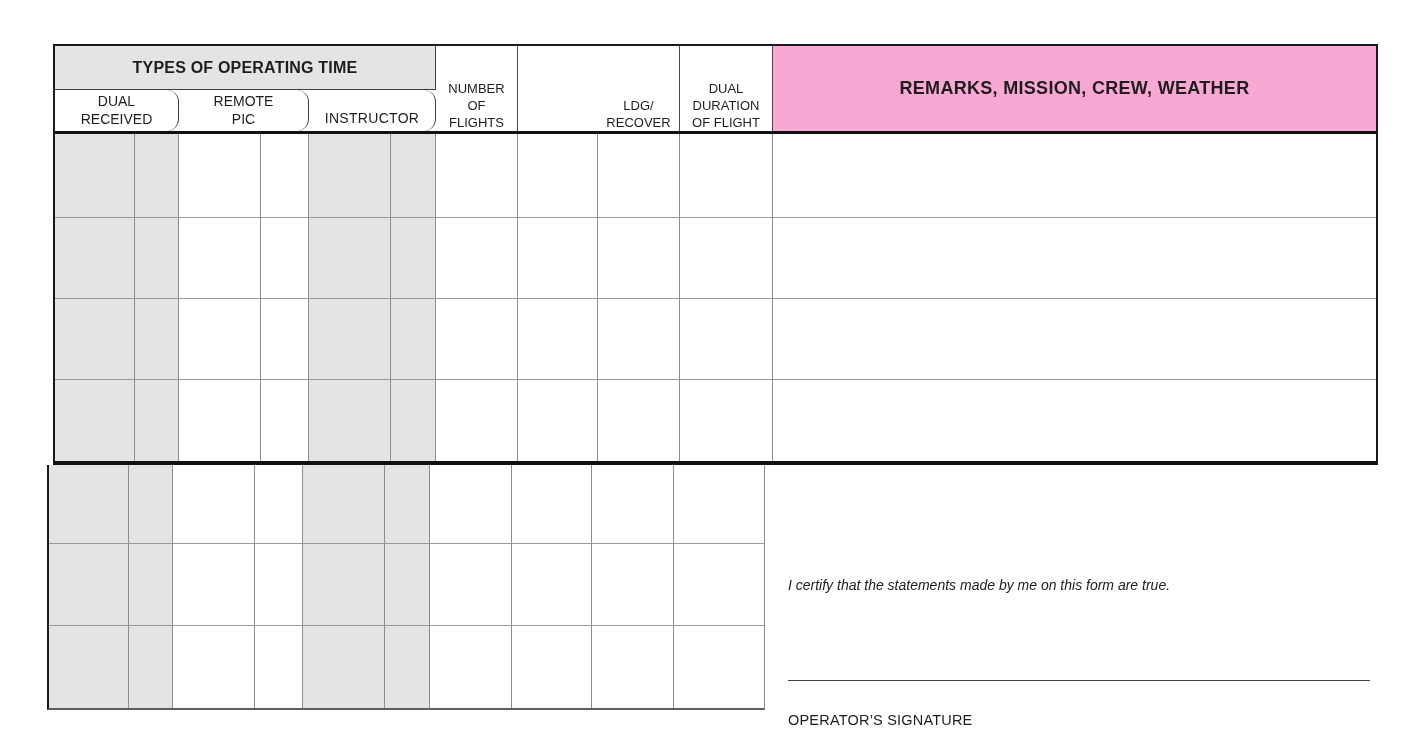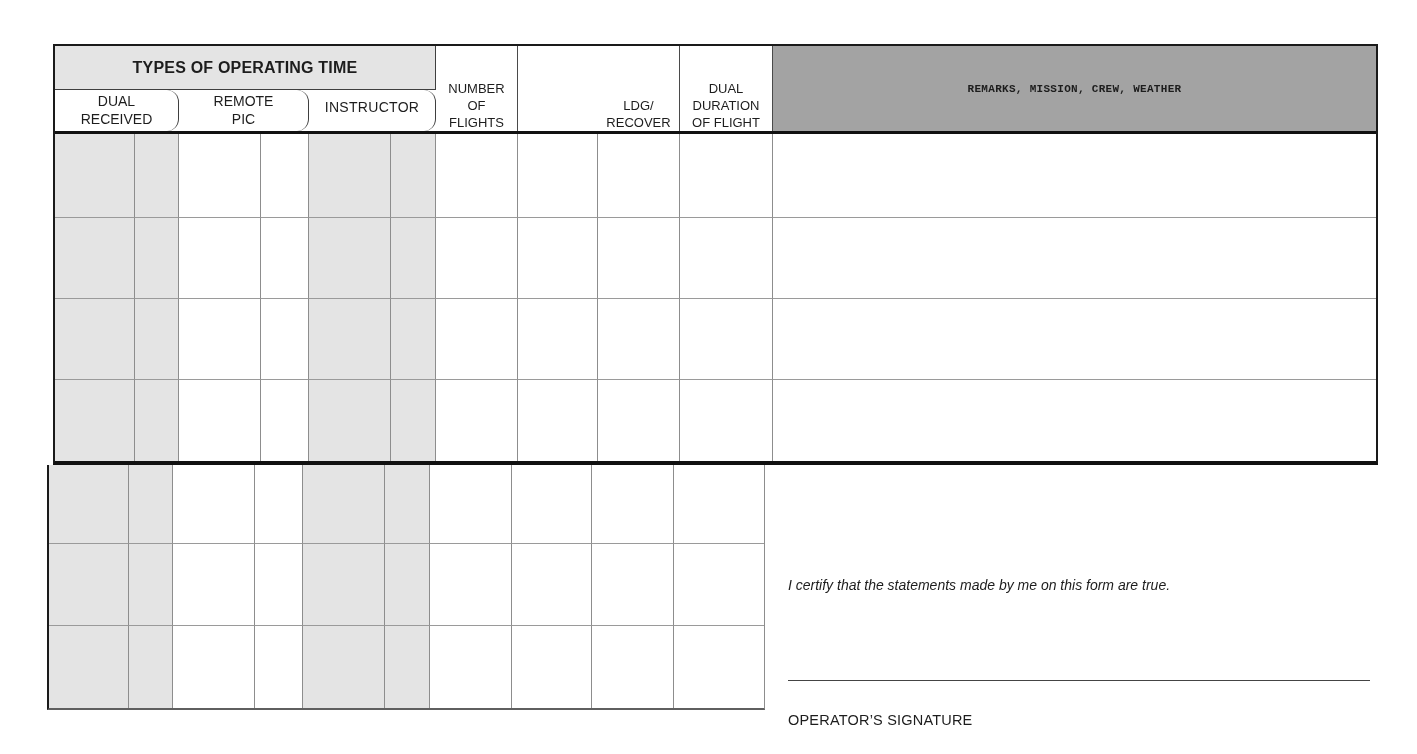--- a/index.html
+++ b/index.html
@@ -43,32 +43,32 @@
     font-weight:bold;font-size:16px;letter-spacing:.2px;
   }
   .subhead{
     grid-row:2;display:flex;align-items:center;justify-content:center;
     text-align:center;font-size:14px;line-height:1.26;
     border-right:1.5px solid var(--header-line);
     white-space:pre-line;background:#fff;border-radius:12px;
   }
   .sub1{grid-column:1/3}
   .sub2{grid-column:3/5}
-  .sub3{grid-column:5/7;align-items:flex-end;padding-bottom:14px;letter-spacing:.3px;}
+  .sub3{grid-column:5/7;align-items:flex-end;padding-bottom:3px;letter-spacing:.3px;}
   .colhead{
     grid-row:1/3;
     display:flex;align-items:flex-end;justify-content:center;
     text-align:center;font-size:13px;line-height:1.32;
     border-right:1.5px solid #4a4a4a;white-space:pre-line;background:#fff;
   }
   .ch1{grid-column:7}.ch2{grid-column:8}.ch3{grid-column:9}.ch4{grid-column:10}
   .remarks-head{
     grid-column:11;grid-row:1/3;
     display:flex;align-items:center;justify-content:center;
-    font-weight:bold;font-size:11px;letter-spacing:.3px;background:#a3a3a3;font-family:Liberation Mono, monospace;
+    font-weight:bold;font-size:18px;letter-spacing:.3px;background:#f9a8d4;
   }
   .body-top{
     display:grid;
     grid-template-columns:80px 44px 82px 48px 82px 45px 82px 80px 82px 93px 1fr;
     grid-template-rows:84px 81px 81px 1fr;
     height:326.5px;
   }
   .bcell{
     border-right:1.5px solid var(--grid-line);
     border-bottom:1.5px solid var(--row-line);

